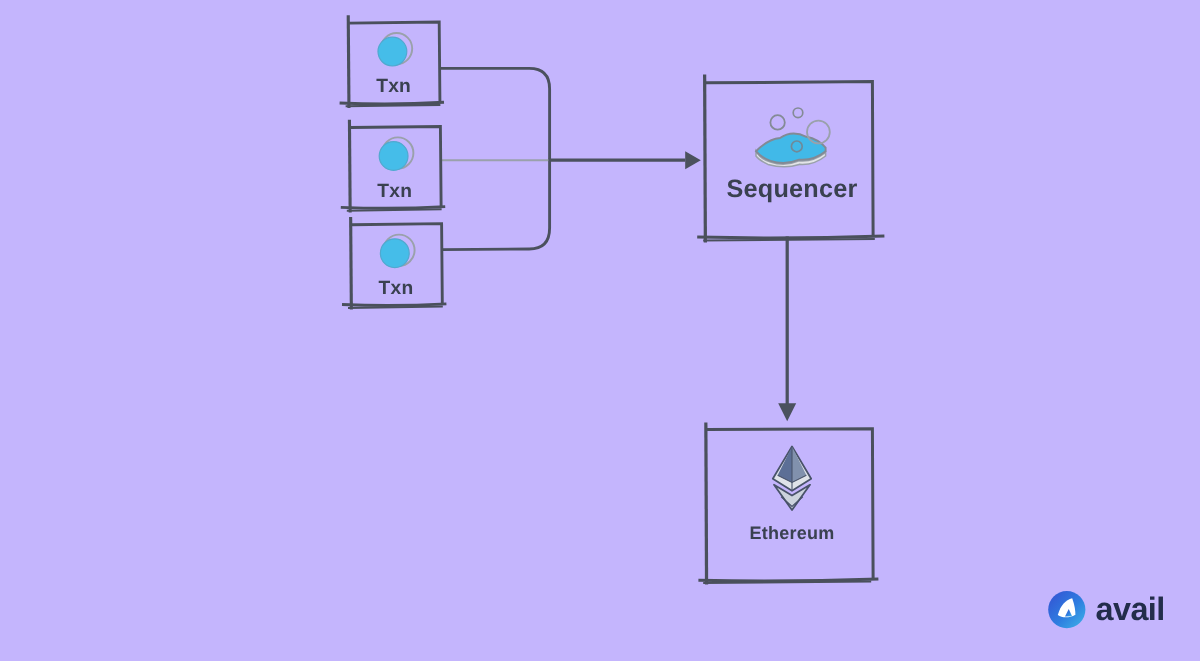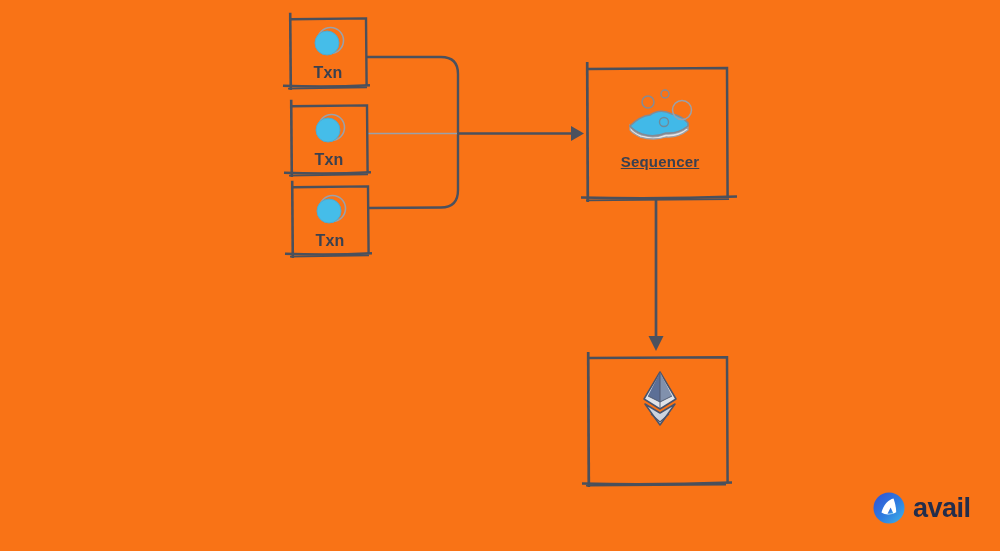--- a/index.html
+++ b/index.html
@@ -3,21 +3,21 @@
 <meta charset="utf-8">
 <style>
   html,body{margin:0;padding:0;}
   body{
     font-family:"Liberation Sans", sans-serif;
     background:#e9e8e5;
   }
   .stage{
     position:relative;
     width:1000px;height:551px;
-    background:#f97316;
+    background:#c4b5fd;
     overflow:hidden;
   }
   .connectors{
     position:absolute;left:0;top:0;z-index:1;
   }
   .node{
     position:absolute;z-index:2;
   }
   .border-svg{
     position:absolute;left:0;top:0;
@@ -28,21 +28,21 @@
   .box-label{
     position:absolute;left:0;right:0;text-align:center;
     font-weight:700;color:#3a4150;
     letter-spacing:.2px;
   }
   .txn-node{width:92px;height:84px;}
   .txn-node .node-icon{top:14px;}
   .txn-node .box-label{bottom:14px;font-size:16px;}
   .sequencer-node{width:162px;height:150px;}
   .sequencer-node .node-icon{top:26px;}
-  .sequencer-node .box-label{bottom:40px;font-size:15px;text-decoration:underline;}
+  .sequencer-node .box-label{bottom:40px;font-size:21px;}
   .ethereum-node{width:160px;height:142px;}
   .ethereum-node .node-icon{top:20px;}
   .ethereum-node .box-label{bottom:38px;font-size:15px;}
   .txn-data-tag{width:112px;height:52px;}
   .txn-data-tag .box-label{
     top:15px;font-size:15px;
   }
   .brand{
     position:absolute;z-index:2;
     left:872px;top:491px;
@@ -146,20 +146,21 @@
 
       <path d="M 23,3 L 39,30 L 23,40 L 7,30 Z" fill="#dfe3e9" stroke="#49536a" stroke-width="1.5" stroke-linejoin="round"></path>
       <path d="M 23,3 L 11,27 L 23,33 Z" fill="#5c6f96"></path>
       <path d="M 23,3 L 35,27 L 23,33 Z" fill="#8191ad"></path>
       <path d="M 23,3 L 23,40" stroke="#49536a" stroke-width="0.9"></path>
       <path d="M 11,27 L 23,33 L 35,27" fill="none" stroke="#49536a" stroke-width="0.9"></path>
 
       <path d="M 8,35 L 23,56 L 38,35 L 23,44 Z" fill="#ccd3dd" stroke="#49536a" stroke-width="1.5" stroke-linejoin="round"></path>
       <path d="M 14,45 L 23,53 L 32,45" fill="none" stroke="#49536a" stroke-width="1.1"></path>
     </svg>
+    <div class="box-label">Ethereum</div>
   </div>
 
   <div class="brand">
     <svg width="34" height="34" viewBox="0 0 34 34">
       <defs>
         <linearGradient id="availGrad" x1="0" y1="0" x2="1" y2="1">
           <stop offset="0" stop-color="#3450d2"></stop>
           <stop offset="0.55" stop-color="#2e7de0"></stop>
           <stop offset="1" stop-color="#3fb5e8"></stop>
         </linearGradient>

